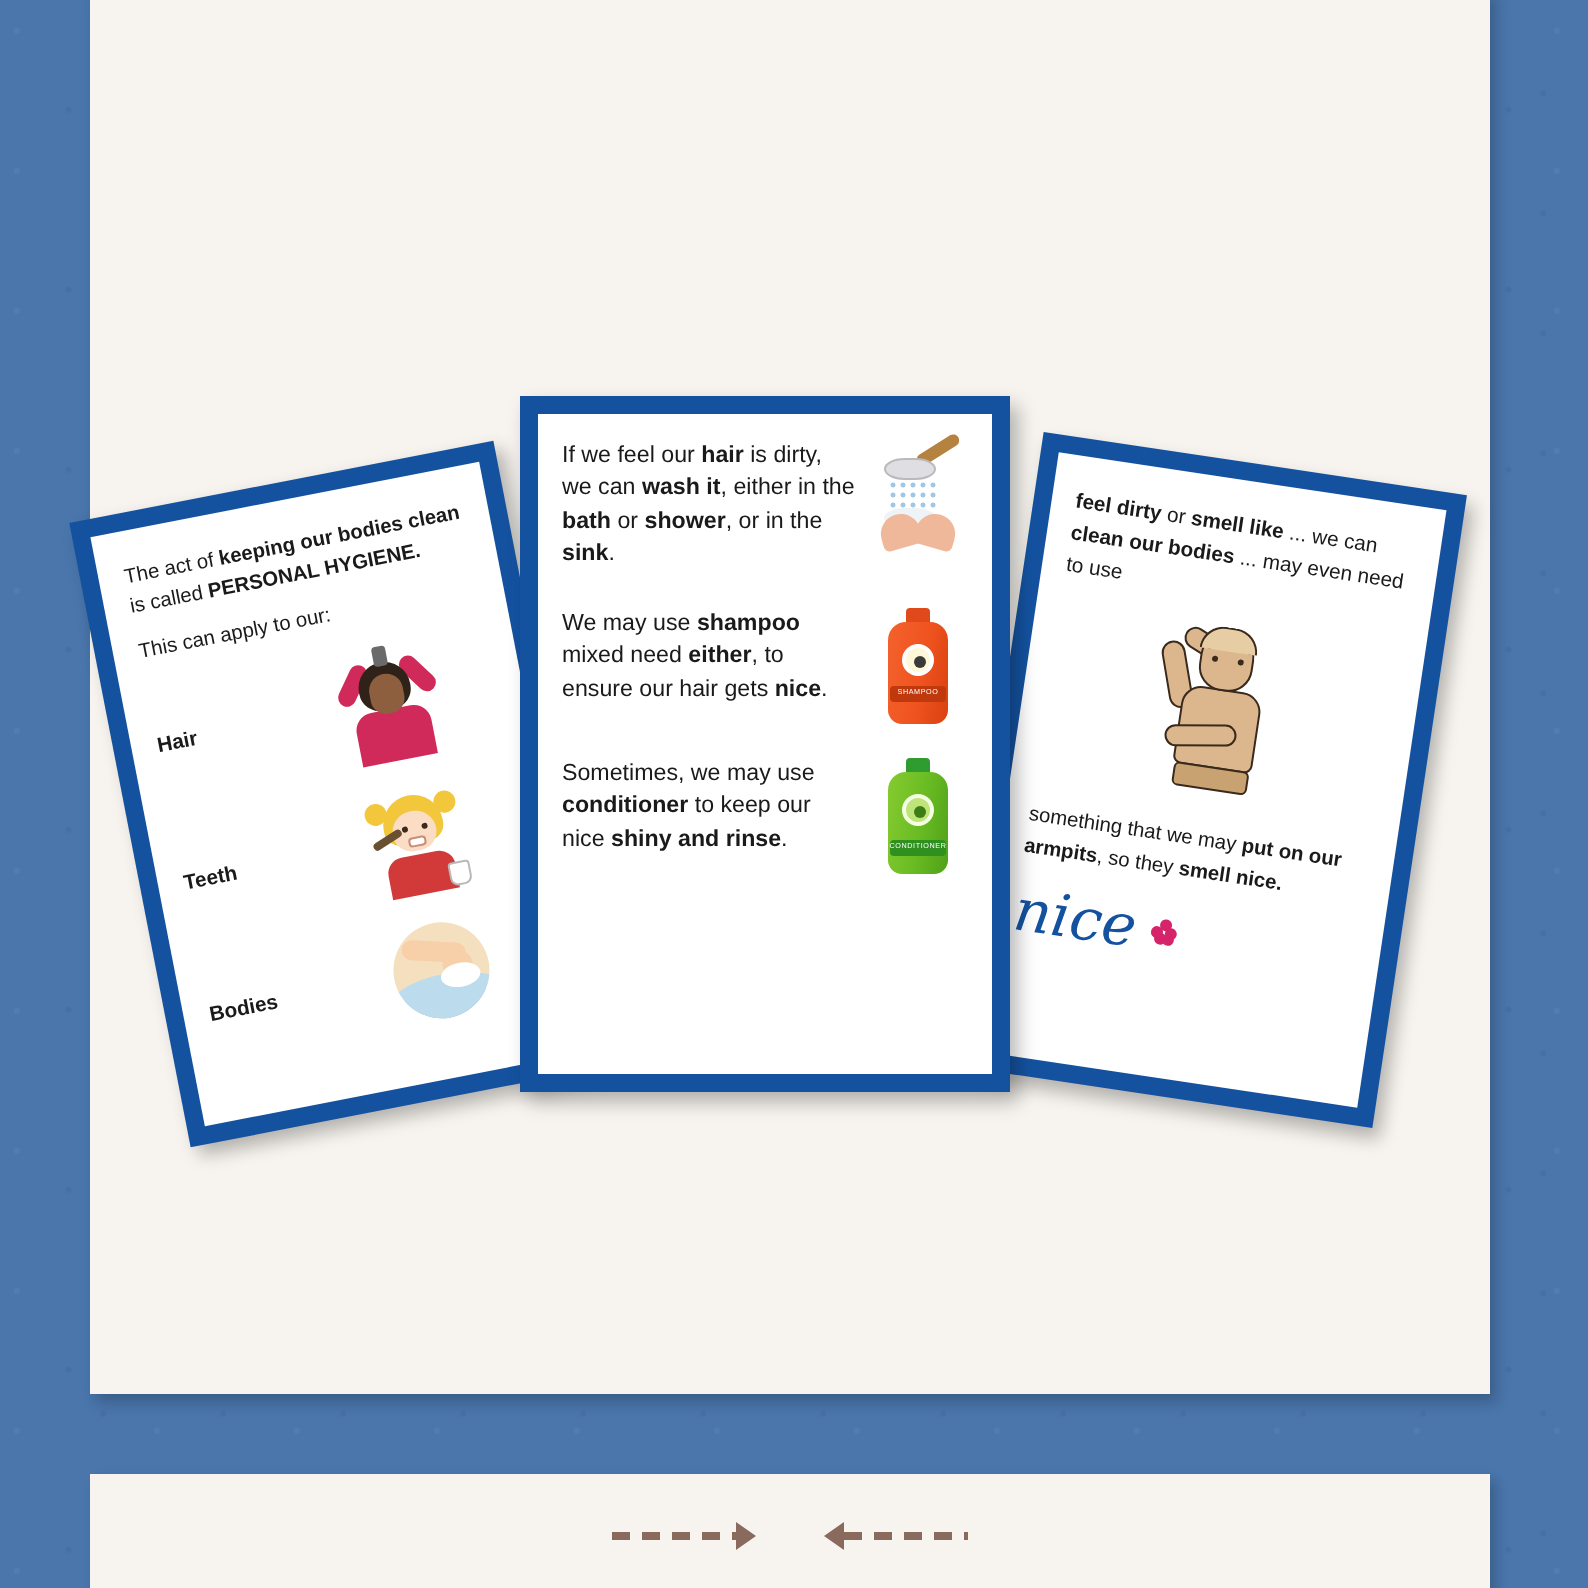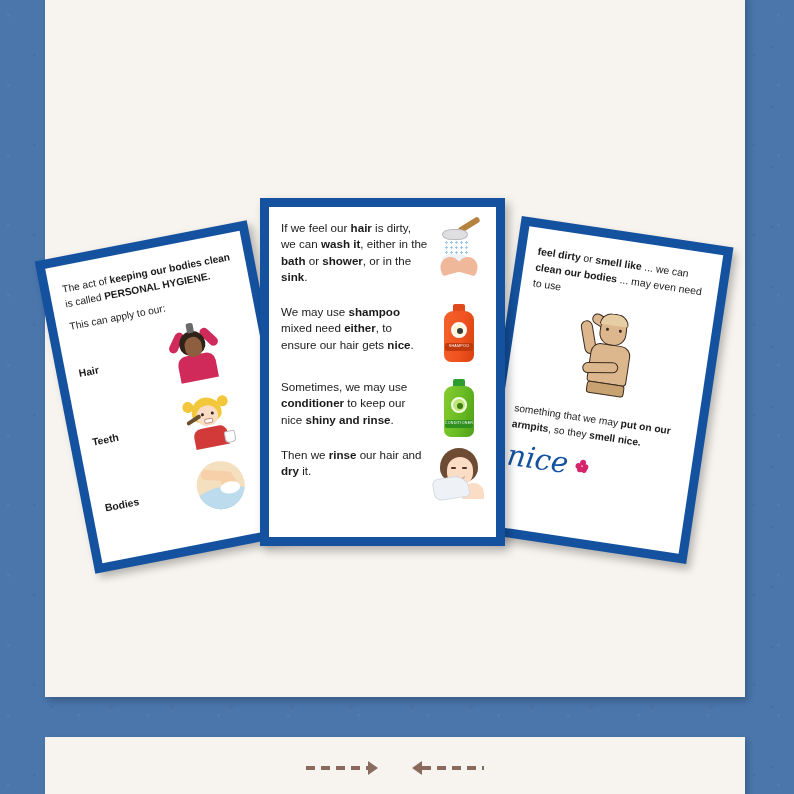--- a/index.html
+++ b/index.html
@@ -448,34 +448,20 @@
             <div class="c-art">
               <div class="bottle cond">
                 <div class="cap"></div>
                   <div class="body"></div>
                 <div class="disc"></div>
                   <div class="label">CONDITIONER</div>
               </div>
             </div>
           </div>
 
-          <div class="c-row">
-            <div class="c-txt"><span>Then we </span><b>rinse</b><span> our hair and </span><b>dry</b><span> it.</span></div>
-            <div class="c-art">
-              <div class="ico-dry">
-                <div class="hair"></div>
-                  <div class="face"></div>
-                <div class="eye l"></div>
-                  <div class="eye r"></div>
-                  <div class="mouth"></div>
-                <div class="shoulder"></div>
-                  <div class="towel"></div>
-              </div>
-            </div>
-          </div>
 
         </div>
       </div>
     </div>
 
   </div>
 
   <div class="subtitle">Engaging visuals for all developmental levels</div>
 
   <div class="ribbon">

